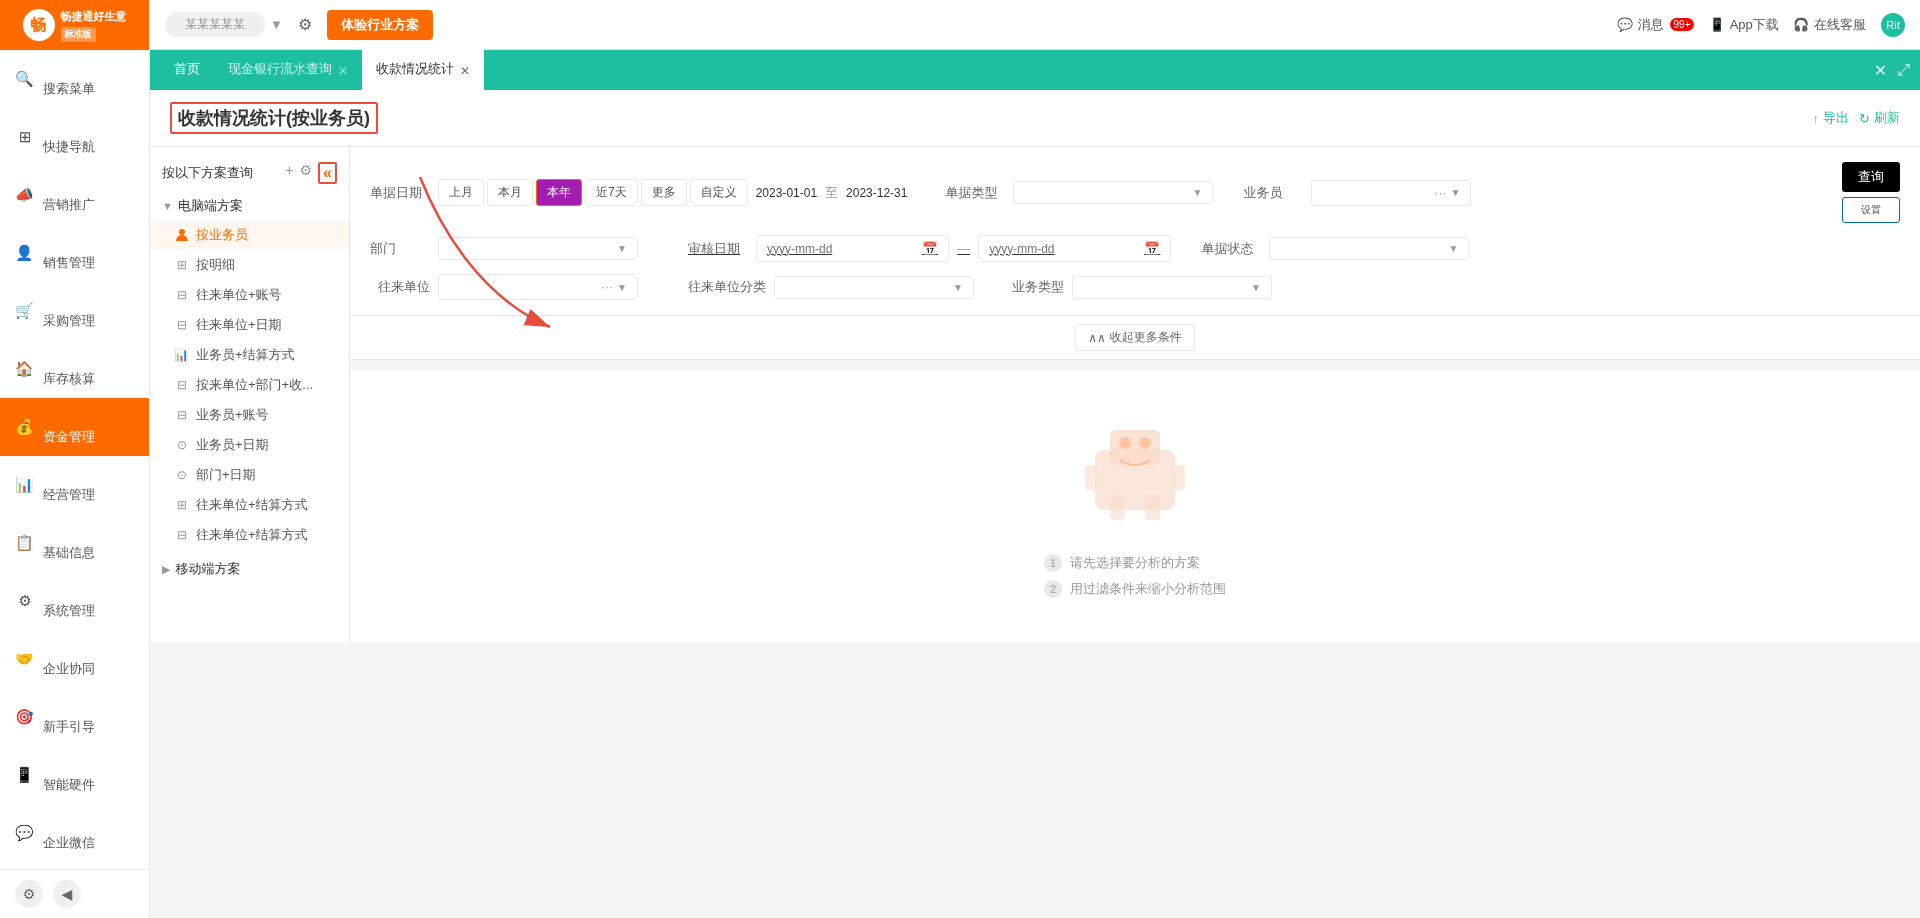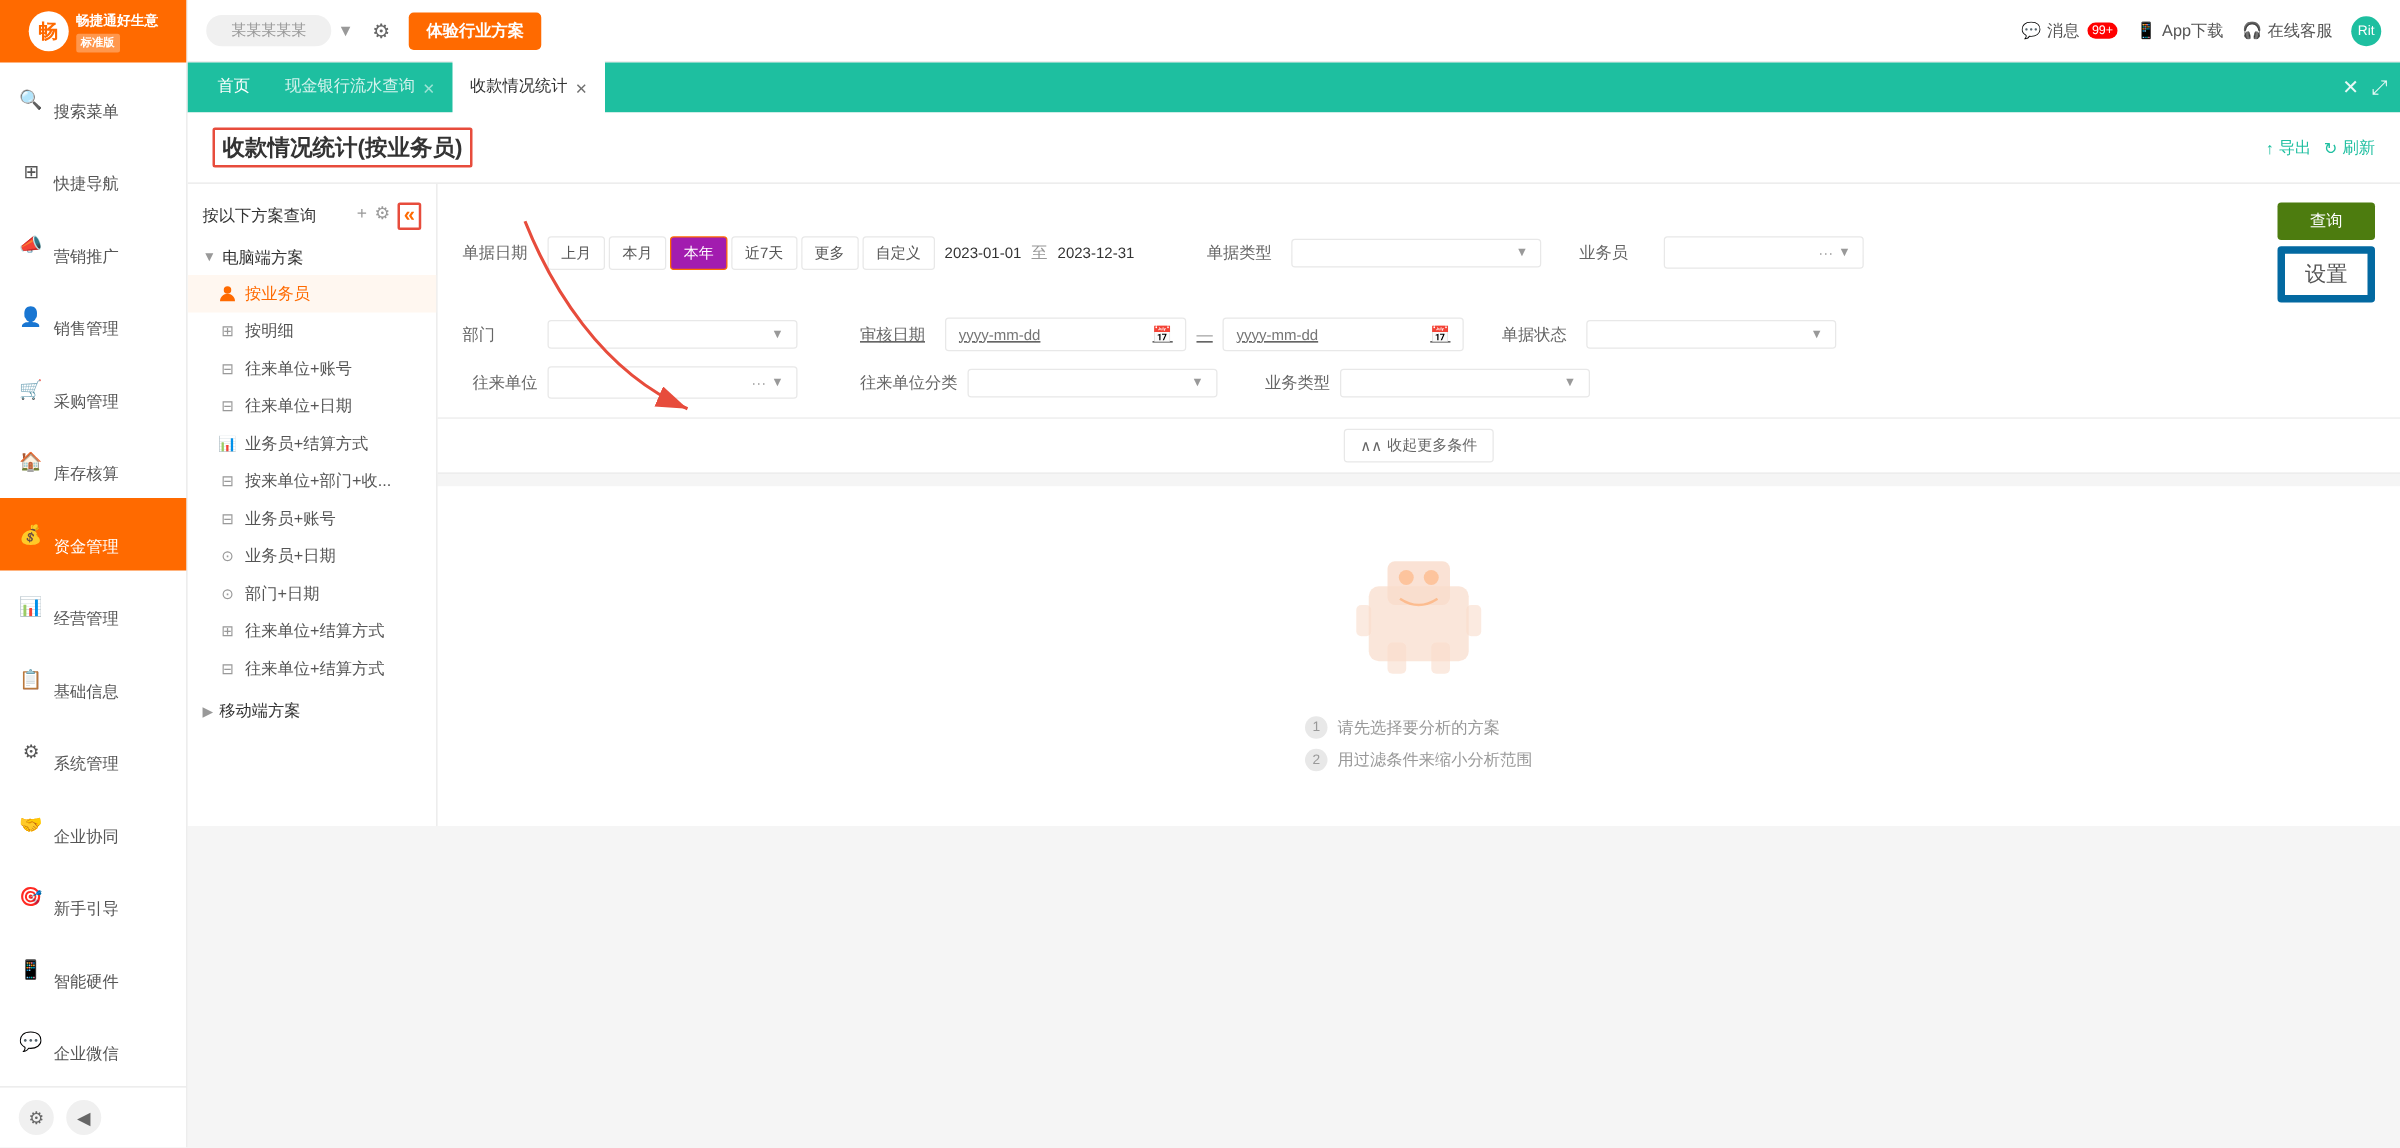--- a/index.html
+++ b/index.html
@@ -83,22 +83,22 @@
     .collapse-btn { display: flex; align-items: center; gap: 4px; color: #666; cursor: pointer; font-size: 12px; padding: 4px 12px; border: 1px solid #e8e8e8; border-radius: 3px; background: #fff; }
 
     
     .empty-state { flex: 1; display: flex; flex-direction: column; align-items: center; justify-content: center; padding: 40px; background: #fff; margin-top: 10px; }
     .empty-illustration { width: 120px; height: 120px; margin-bottom: 20px; opacity: 0.6; }
     .empty-steps { color: #999; font-size: 13px; line-height: 2; }
     .empty-step { display: flex; align-items: center; gap: 8px; }
     .step-num { width: 18px; height: 18px; border-radius: 50%; background: #e8e8e8; color: #999; font-size: 11px; display: flex; align-items: center; justify-content: center; flex-shrink: 0; }
 
     
-    .query-btn { background: #4d7c0f; color: #fff; padding: 6px 16px; border-radius: 3px; cursor: pointer; font-size: 13px; border: none; }
-    .settings-btn { background: #fff; color: #555; padding: 5px 16px; border-radius: 3px; cursor: pointer; font-size: 17px; border: 6px solid #0369a1; }
+    .query-btn { background: #000000; color: #fff; padding: 6px 16px; border-radius: 3px; cursor: pointer; font-size: 13px; border: none; }
+    .settings-btn { background: #fff; color: #555; padding: 5px 16px; border-radius: 3px; cursor: pointer; font-size: 10px; border: 1px solid #0369a1; }
 
     .filter-actions { display: flex; flex-direction: column; gap: 5px; margin-left: auto; }
   </style>
 </head>
 <body>
 
 <div class="app-layout">
 
   <div class="sidebar">
     <div class="sidebar-logo">
@@ -339,21 +339,21 @@
                   <button class="date-btn">本月</button>
                   <button class="date-btn active">本年</button>
                   <button class="date-btn">近7天</button>
                   <button class="date-btn">更多</button>
                   <button class="date-btn">自定义</button>
                 </div>
                 <span style="font-size:12px; color:#333;">2023-01-01</span>
                 <span style="color:#999;">至</span>
                 <span style="font-size:12px; color:#333;">2023-12-31</span>
               </div>
-              <div style="display:flex; align-items:center; gap:8px; margin-left:38px;">
+              <div style="display:flex; align-items:center; gap:8px; margin-left:18px;">
                 <span class="filter-label">单据类型</span>
                 <div class="filter-select" style="min-width:200px;">
                   <span class="select-text"></span>
                   <span class="select-arrow">▼</span>
                 </div>
               </div>
               <div style="display:flex; align-items:center; gap:8px; margin-left:10px;">
                 <span class="filter-label">业务员</span>
                 <div class="filter-select" style="min-width:160px;">
                   <span class="select-text"></span>

